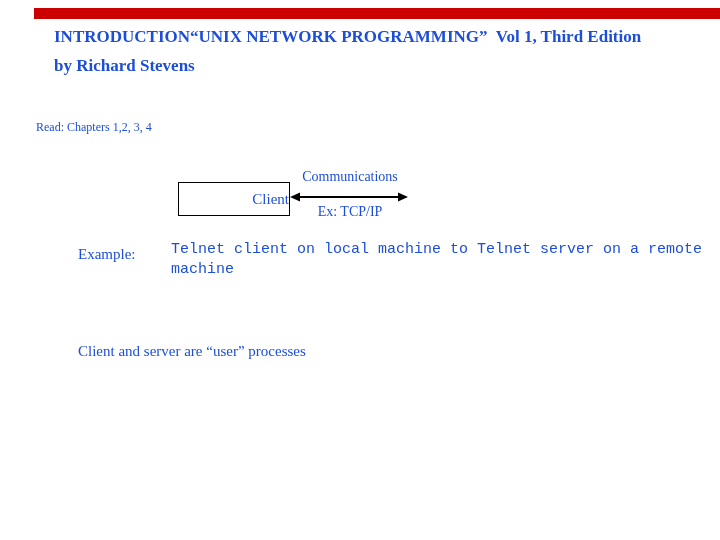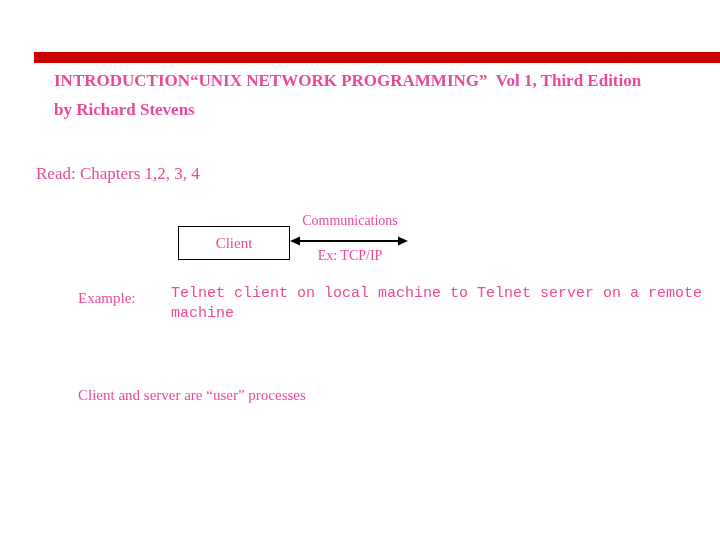--- a/index.html
+++ b/index.html
@@ -1,42 +1,41 @@
 <!DOCTYPE html>
 <html><head>
 <meta charset="utf-8">
 <style>
   html, body { margin: 0; padding: 0; background: #fff; }
   .slide {
     position: relative;
     width: 720px;
     height: 380px;
     background: #ffffff;
-    color: #ec4899;
+    color: #1d4ed8;
     font-family: "Liberation Serif", serif;
     overflow: hidden;
-    margin-top: 44px;
   }
   .accent-bar { position: absolute; height: 11px; background: #cc0000; }
   .accent-bar.top { left: 34px; top: 8px; width: 686px; }
   .accent-bar.bottom { left: 0px; top: 523px; width: 688px; }
 
   .title-line { position: absolute; left: 54px; font-size: 17px; font-weight: bold; white-space: pre; }
   .title-line.l1 { top: 27px; }
   .title-line.l2 { top: 56px; }
 
-  .read-line { position: absolute; left: 36px; top: 120px; font-size: 17px; white-space: pre; }
+  .read-line { position: absolute; left: 36px; top: 120px; font-size: 12px; white-space: pre; }
 
   .diagram-box {
     position: absolute;
     top: 182px;
     height: 34px;
     border: 1px solid #000;
     background: #fff;
-    display: flex; align-items: center; justify-content: center;
+    display: flex; align-items: center; justify-content: flex-end;
     font-size: 15px;
     box-sizing: border-box;
   }
   .diagram-box.client { left: 178px; width: 112px; }
   .diagram-box.server { left: 407px; width: 116px; }
 
   .link-label { position: absolute; left: 280px; width: 140px; text-align: center; font-size: 14px; }
   .link-label.top-label { top: 169px; }
   .link-label.bottom-label { top: 204px; }
 

